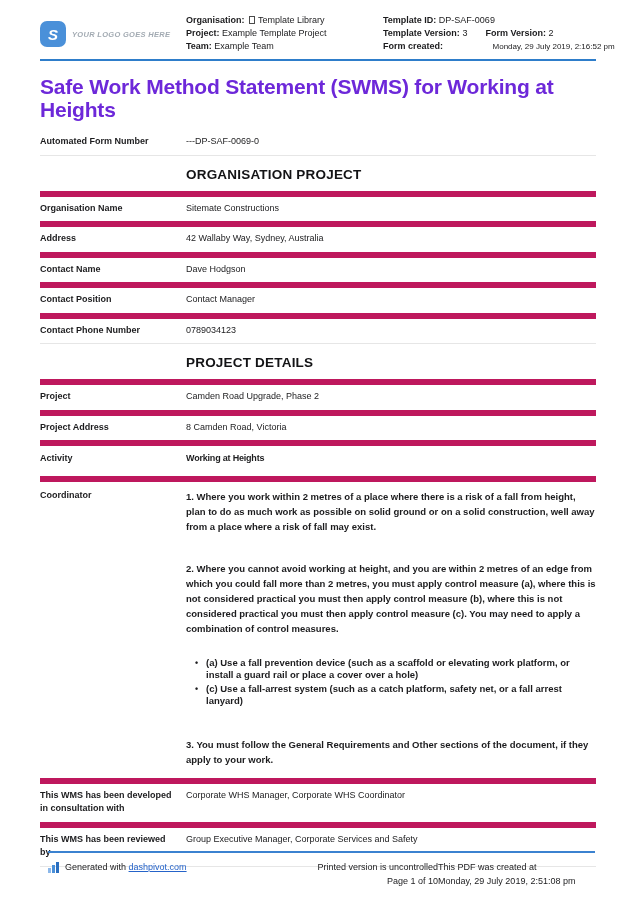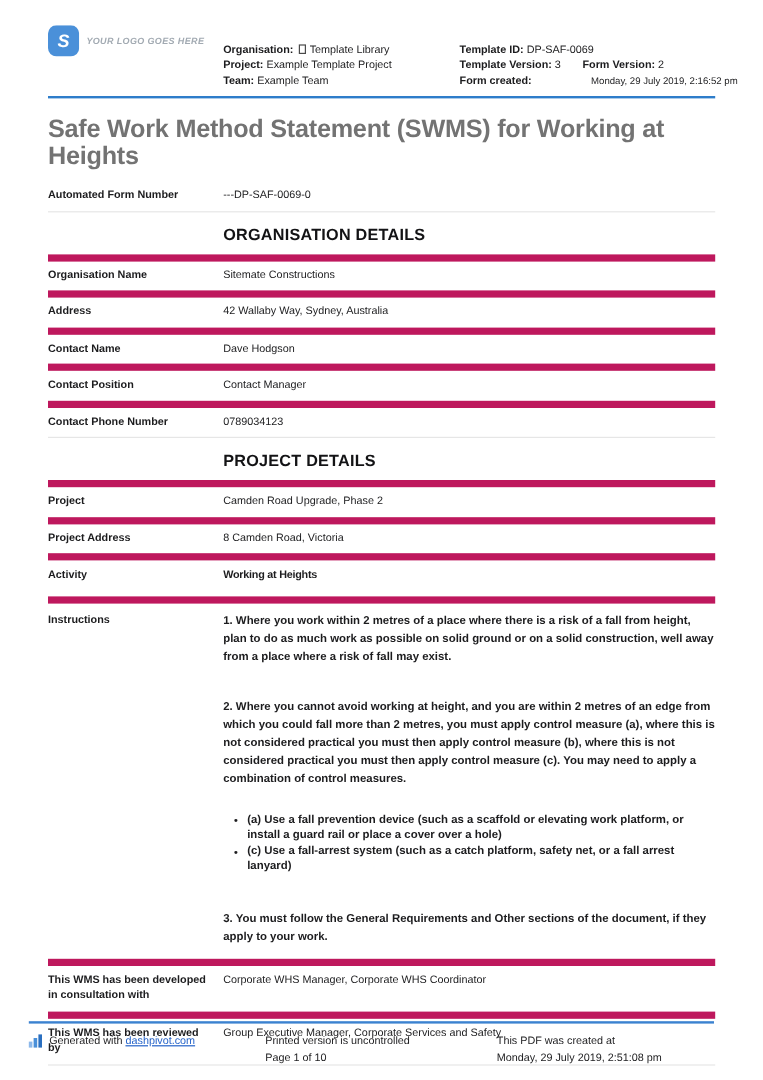--- a/index.html
+++ b/index.html
@@ -11,37 +11,37 @@
   }
 
   
   .doc-header { display:flex; padding-top:14px; align-items:flex-start; }
   .logo-block { width:146px; flex-shrink:0; display:flex; align-items:center; padding-top:7px; }
   .logo-icon { width:26px; height:26px; flex-shrink:0; }
   .logo-text {
     font-size:7.5px; font-style:italic; font-weight:bold; color:#a2aab2;
     letter-spacing:.3px; margin-left:6px; white-space:nowrap;
   }
-  .meta-col { font-size:9px; line-height:13px;margin-top:21px; }
+  .meta-col { font-size:9px; line-height:13px; }
   .meta-left { width:197px; flex-shrink:0; }
   .meta-col b { font-weight:bold; }
   .meta-right { flex:1; }
   .meta-line { white-space:nowrap; }
   .gap { display:inline-block; width:18px; }
   .small-date { font-size:8px;padding-left:47px; }
   .tofu {
     display:inline-block; width:6px; height:8px; border:1px solid #4a4a4a;
     margin:0 3px 0 2px; vertical-align:-1px;
   }
   .blue-rule { height:2px; background:#2e7dca; margin-top:6px; }
 
   
   h1.doc-title {
     font-size:21px; line-height:1.08; font-weight:600; letter-spacing:-.2px;
-    margin:15px 0 9px 0; color:#737373;
+    margin:15px 0 9px 0; color:#6d28d9;
   }
 
   
   .row { display:flex; padding:5px 0 6px 0; }
   .bt { border-top:6px solid #be185d; }
   .bb { border-bottom:1px solid #e6e6e6; }
   .row .label {
     width:146px; flex-shrink:0; font-weight:bold; font-size:9px;
     line-height:13.5px; padding-right:12px;
   }
@@ -59,25 +59,25 @@
   .instructions-row { padding:7px 0 11px 0; }
   .instructions-row .value { font-size:9.5px; font-weight:bold; line-height:15px; }
   .instructions-row p.p1 { margin-bottom:27px; }
   .instructions-row p.p2 { margin-bottom:21px; }
   .instructions-row ul { list-style:none; margin:0 0 29px 8px; }
   .instructions-row li { position:relative; padding-left:12px; line-height:12.5px; margin-bottom:1px; }
   .instructions-row li::before { content:"\2022"; position:absolute; left:1px; top:0; font-size:9px; }
   .instructions-row p.p3 { margin-bottom:0; }
 
   
-  .doc-footer { position:absolute; top:851px; left:24px; right:41px; }
+  .doc-footer { position:absolute; top:851px; left:48px; right:41px; }
   .footer-rule { height:2px; background:#3b82d0; }
   .footer-cols { display:flex; padding-top:7px; font-size:9px; line-height:14px; }
   .footer-col1 { width:197px; flex-shrink:0; display:flex; align-items:flex-start; }
-  .footer-col2 { width:193px; flex-shrink:0; }
+  .footer-col2 { width:193px; flex-shrink:0;text-align:right; }
   .footer-col3 { flex:1; }
   .bar-chart-icon { display:inline-flex; align-items:flex-end; margin:2px 5px 0 0; }
   .bar-chart-icon i { display:block; width:3px; margin-right:1px; }
   .bar1 { height:5px;  background:#8cb8ea; }
   .bar2 { height:8px;  background:#4a90d9; }
   .bar3 { height:11px; background:#2a6fc0; }
   a.dp-link { color:#2563c9; text-decoration:underline; }
 </style>
 </head>
 <body>
@@ -129,21 +129,21 @@
 
   <div class="blue-rule"></div>
 
   <h1 class="doc-title">Safe Work Method Statement (SWMS) for Working at Heights</h1>
 
   <div class="row bb">
     <div class="label">Automated Form Number</div>
     <div class="value">---DP-SAF-0069-0</div>
   </div>
 
-  <div class="section-heading">ORGANISATION DETAILS</div>
+  <div class="section-heading">ORGANISATION PROJECT</div>
 
   <div>
     <div class="row bt">
       <div class="label">Organisation Name</div>
       <div class="value">Sitemate Constructions</div>
     </div>
     <div class="row bt">
       <div class="label">Address</div>
       <div class="value">42 Wallaby Way, Sydney, Australia</div>
     </div>
@@ -171,21 +171,21 @@
     <div class="row bt">
       <div class="label">Project Address</div>
       <div class="value">8 Camden Road, Victoria</div>
     </div>
     <div class="row bt activity-row">
       <div class="label">Activity</div>
       <div class="value activity-value">Working at Heights</div>
     </div>
 
     <div class="row bt instructions-row">
-      <div class="label">Instructions</div>
+      <div class="label">Coordinator</div>
       <div class="value">
         <p class="p1">1. Where you work within 2 metres of a place where there is a risk of a fall from height, plan to do as much work as possible on solid ground or on a solid construction, well away from a place where a risk of fall may exist.</p>
         <p class="p2">2. Where you cannot avoid working at height, and you are within 2 metres of an edge from which you could fall more than 2 metres, you must apply control measure (a), where this is not considered practical you must then apply control measure (b), where this is not considered practical you must then apply control measure (c). You may need to apply a combination of control measures.</p>
         <ul>
           <li>(a) Use a fall prevention device (such as a scaffold or elevating work platform, or install a guard rail or place a cover over a hole)</li>
           <li>(c) Use a fall-arrest system (such as a catch platform, safety net, or a fall arrest lanyard)</li>
         </ul>
         <p class="p3">3. You must follow the General Requirements and Other sections of the document, if they apply to your work.</p>
       </div>
     </div>

